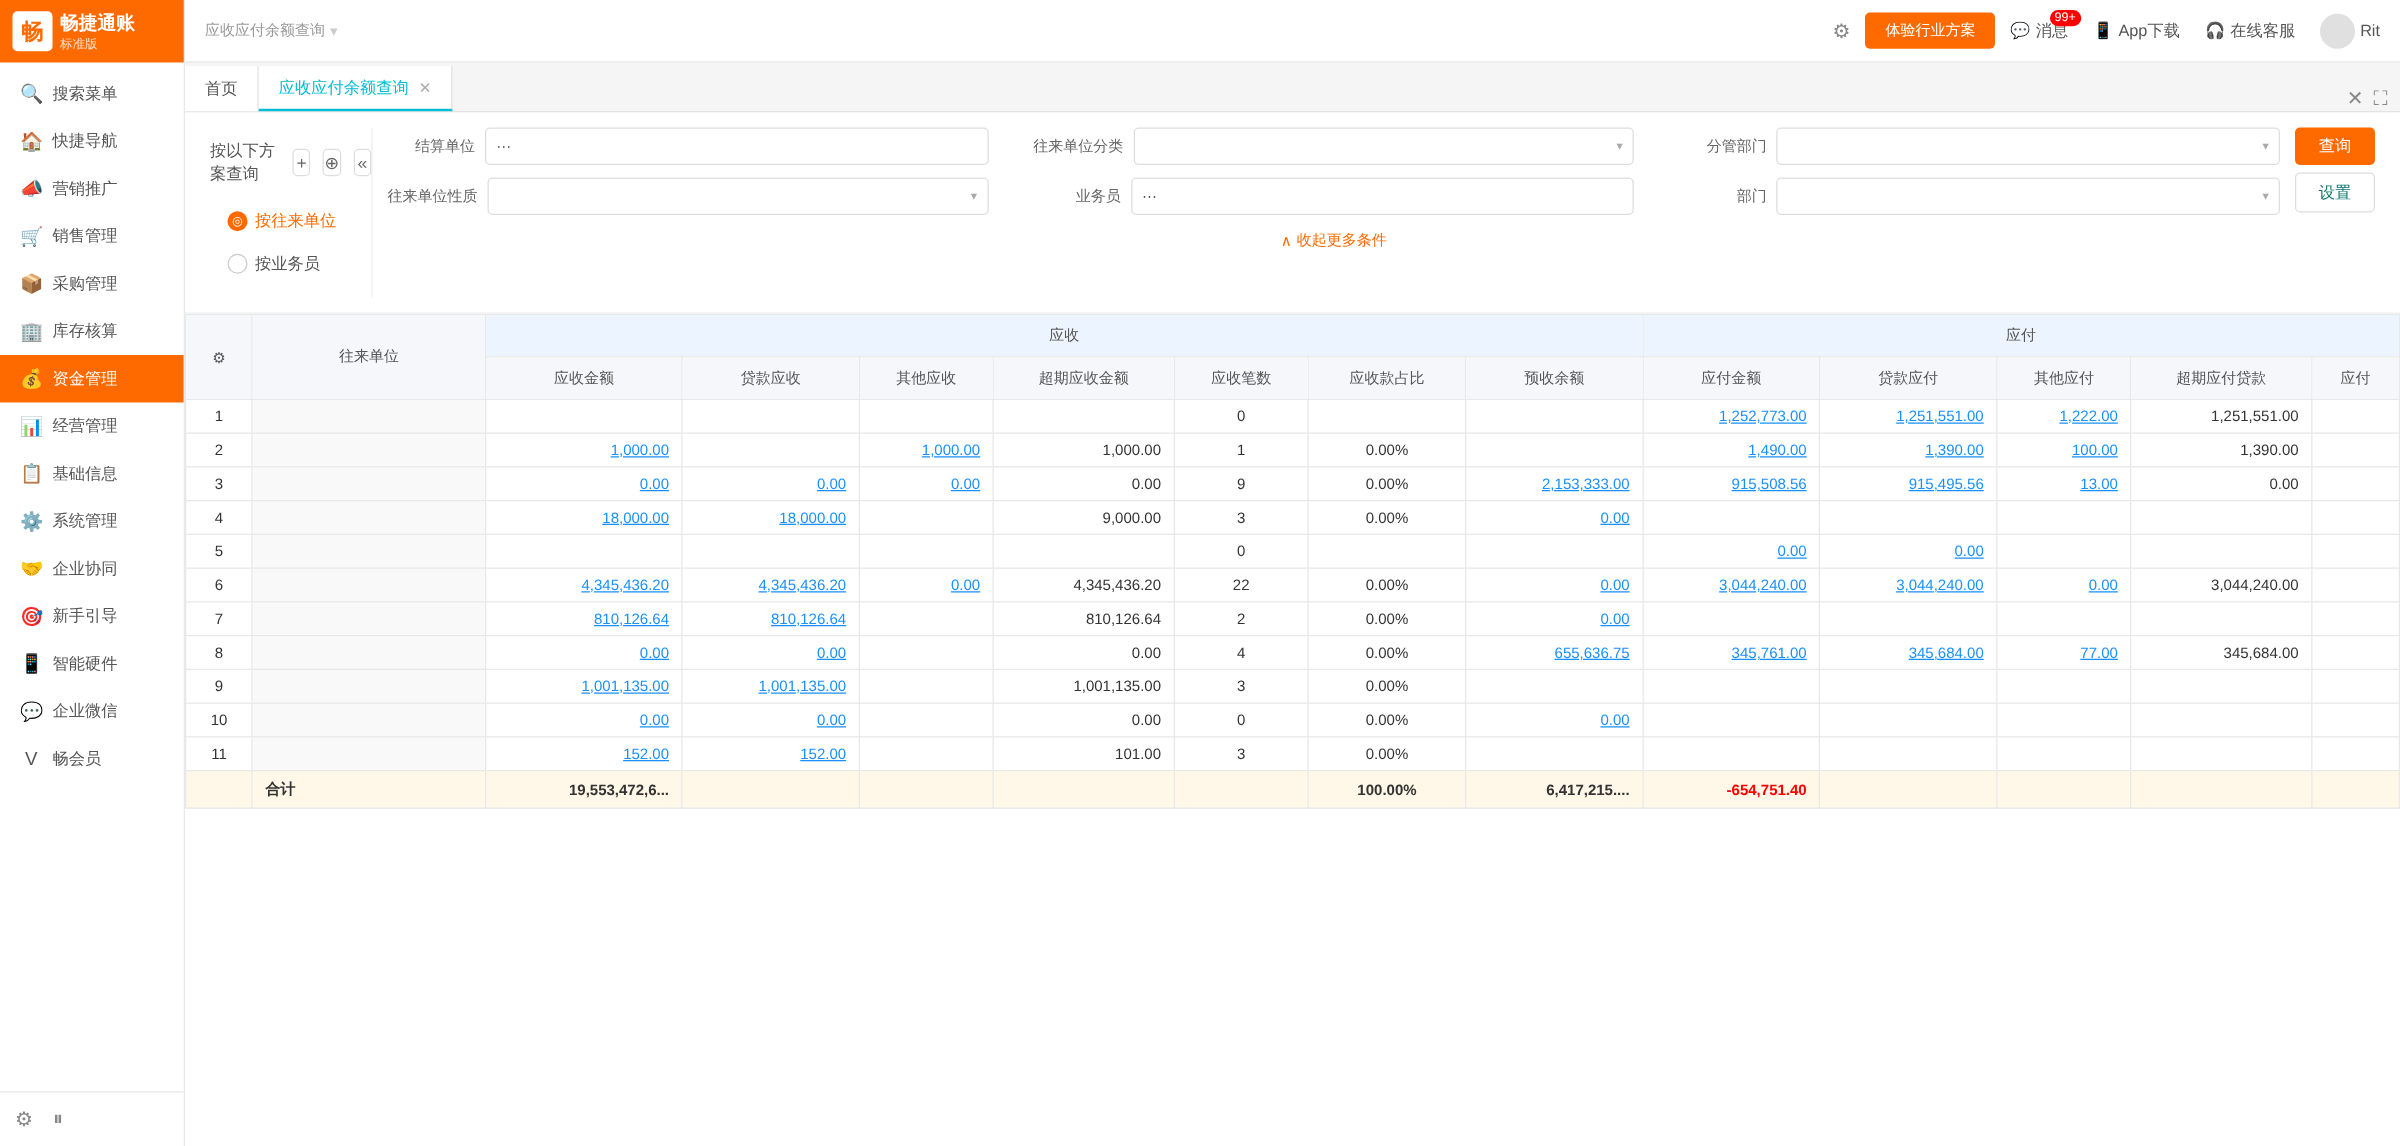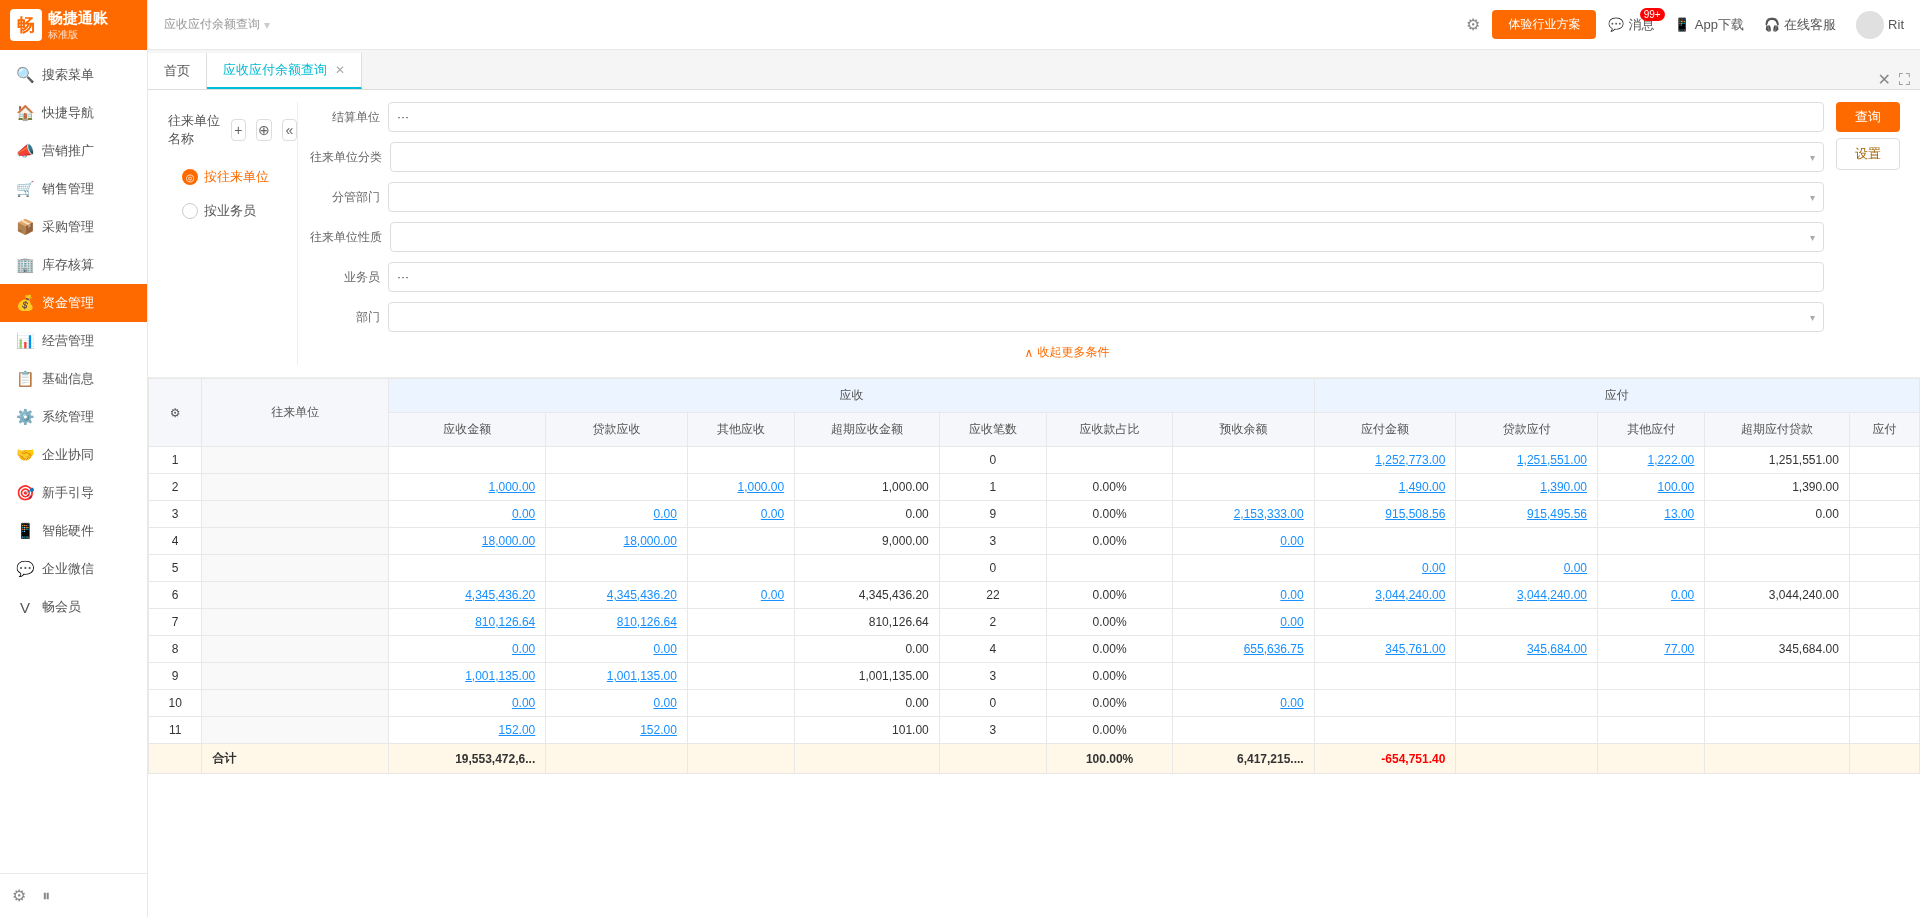--- a/index.html
+++ b/index.html
@@ -79,38 +79,38 @@
     .page-actions { display: flex; gap: 12px; }
     .action-btn { display: flex; align-items: center; gap: 4px; color: #ff6a00; font-size: 13px; cursor: pointer; background: none; border: none; }
 
     
     .filter-area {
       padding: 12px 20px; background: #fff; border-bottom: 1px solid #eee;
     }
     .filter-bar { display: flex; align-items: center; gap: 10px; margin-bottom: 12px; }
     .filter-label { font-size: 13px; color: #555; }
     .filter-add-btn { width: 22px; height: 22px; border: 1px solid #ddd; border-radius: 4px; display: flex; align-items: center; justify-content: center; cursor: pointer; color: #666; font-size: 14px; }
-    .filter-rows { display: grid; grid-template-columns: 1fr; gap: 10px 36px; }
+    .filter-rows { display: grid; grid-template-columns: 1fr 1fr 1fr; gap: 10px 36px; }
     .filter-row { display: flex; align-items: center; gap: 8px; }
     .filter-field-label { min-width: 70px; color: #666; font-size: 12px; text-align: right; flex-shrink: 0; }
     .filter-input {
       flex: 1; height: 30px; border: 1px solid #ddd; border-radius: 4px; padding: 0 8px;
       font-size: 12px; color: #333; background: #fff; display: flex; align-items: center; justify-content: space-between; cursor: pointer;
     }
     .filter-input .arrow { color: #aaa; font-size: 10px; }
     .collapse-btn { display: flex; align-items: center; justify-content: center; gap: 4px; color: #ff6a00; font-size: 12px; cursor: pointer; padding: 4px 0; }
 
     
     .query-btns { display: flex; flex-direction: column; gap: 6px; }
     .query-btn {
       background: #ff6a00; color: #fff; border: none; border-radius: 4px;
       padding: 6px 18px; font-size: 13px; cursor: pointer; white-space: nowrap;
     }
     .settings-btn {
-      background: #fff; color: #a16207; border: 1px solid #ddd; border-radius: 4px;
+      background: #fff; color: #0f766e; border: 1px solid #ddd; border-radius: 4px;
       padding: 6px 18px; font-size: 13px; cursor: pointer;
     }
 
     
     .nav-panel {
       width: 130px; border-right: 1px solid #eee; padding: 10px 0;
     }
     .nav-panel-item {
       display: flex; align-items: center; gap: 6px; padding: 8px 14px; cursor: pointer; font-size: 13px; color: #555;
     }
@@ -261,21 +261,21 @@
   </div>
 
   <div class="content">
 
 
     <div class="filter-area">
       <div style="display:flex;gap:12px;">
 
         <div class="nav-panel">
           <div class="filter-bar">
-            <span class="filter-label">往来单位名称</span>
+            <span class="filter-label">按以下方案查询</span>
             <div class="filter-add-btn">+</div>
             <div class="filter-add-btn">⊕</div>
             <div class="filter-add-btn">«</div>
           </div>
           <div class="nav-panel-item active">
             <div class="dot">
                 <span class="dot-icon">◎</span>
               </div>
             <span>按往来单位</span>
           </div>

